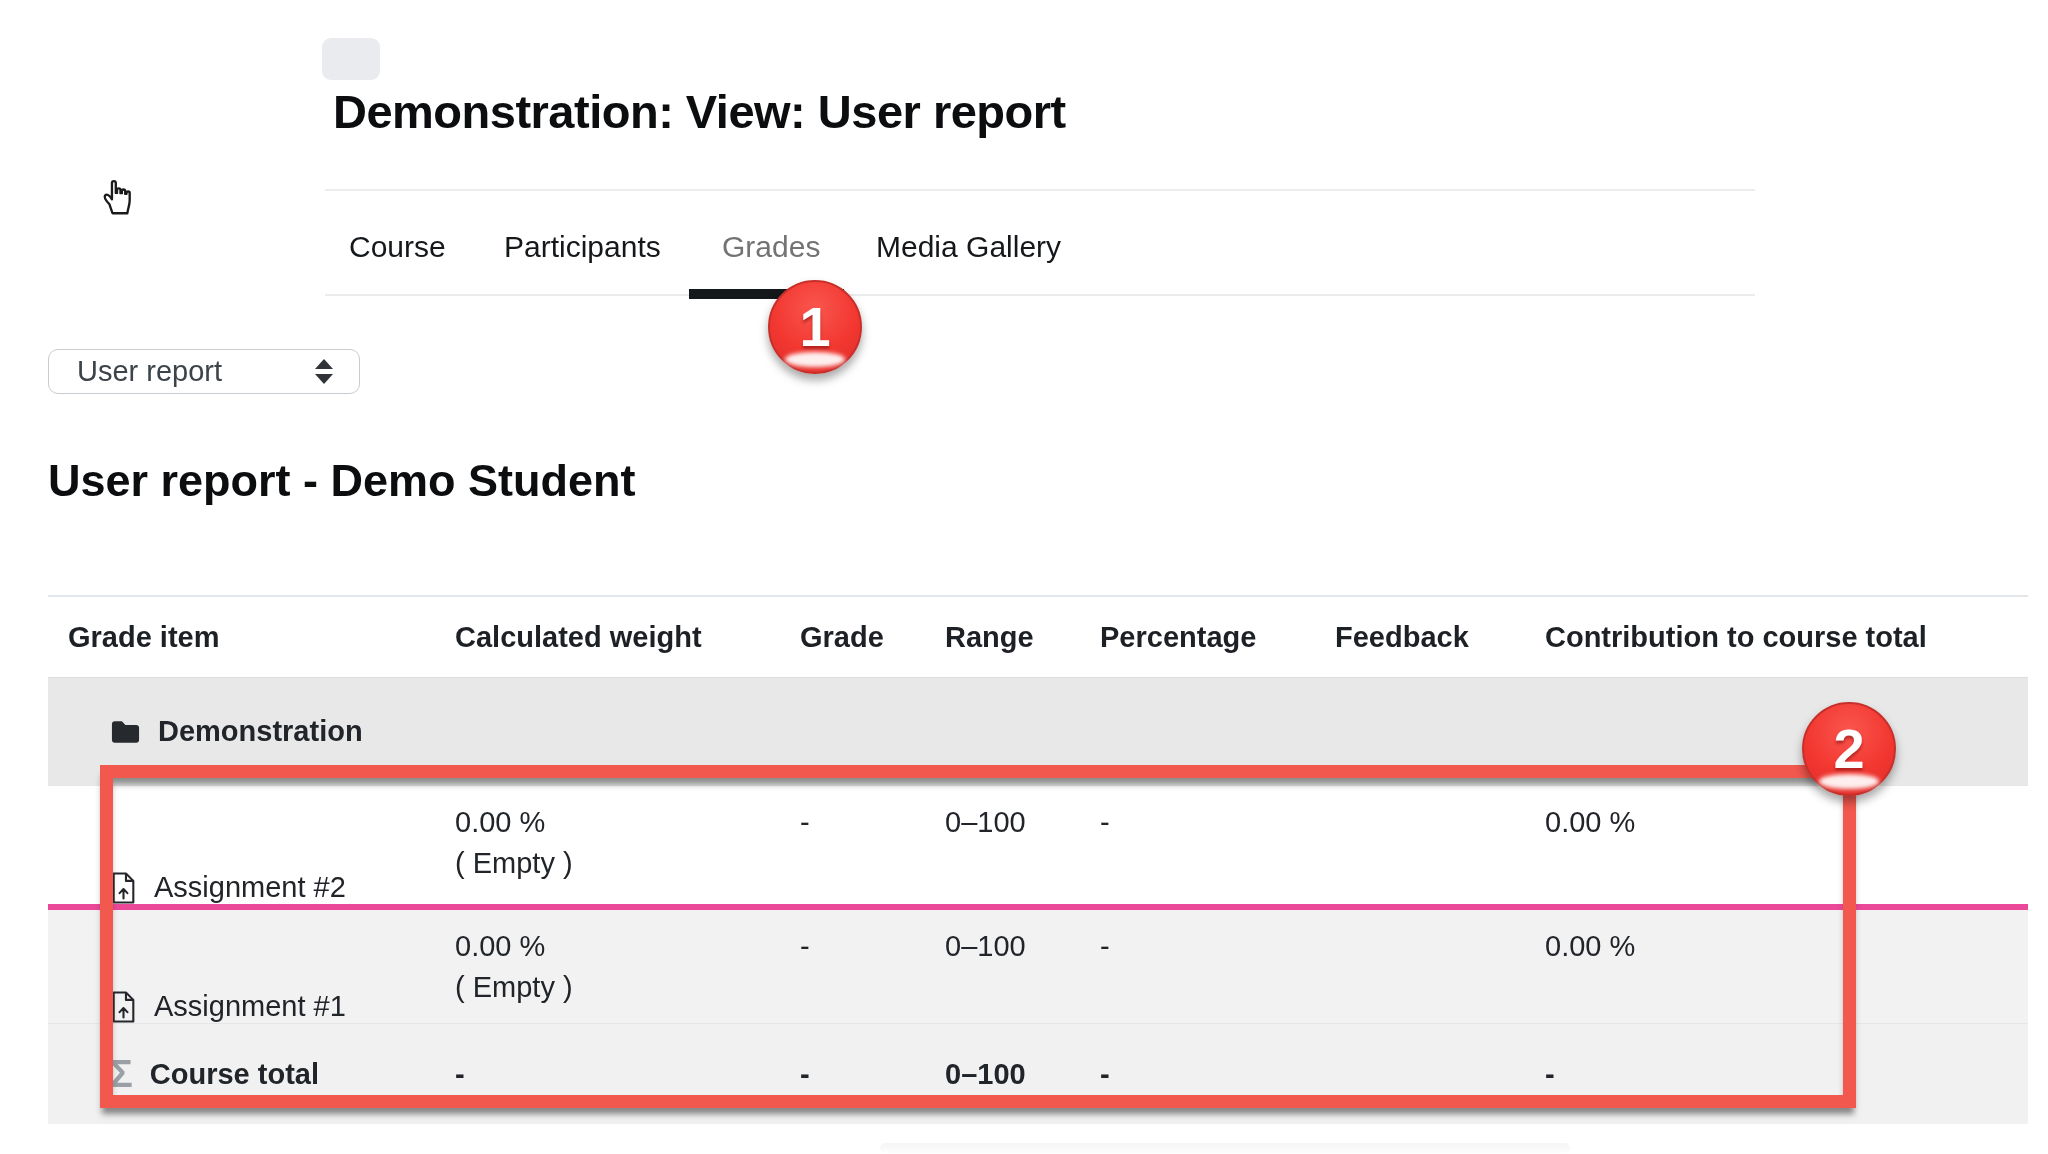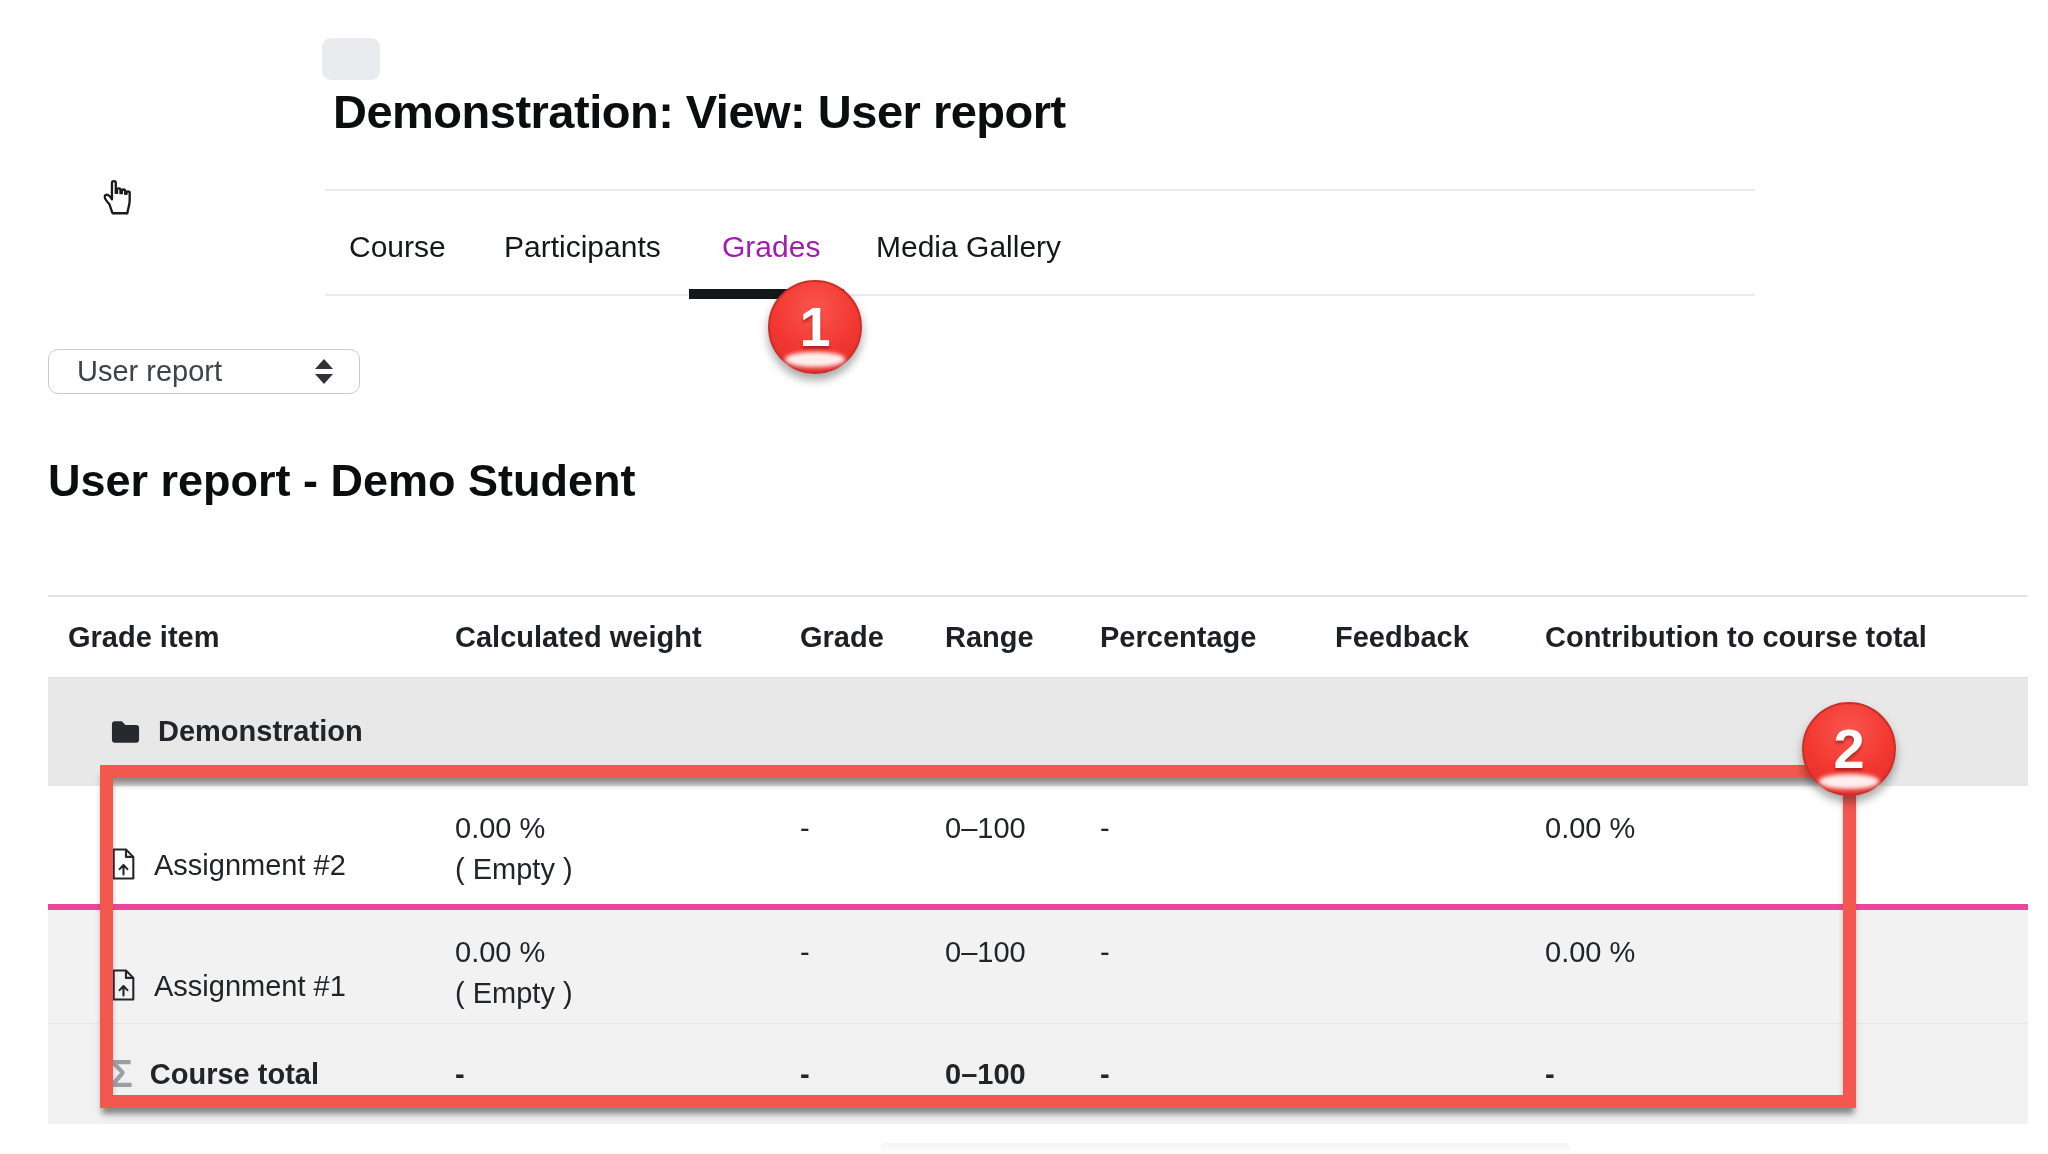--- a/index.html
+++ b/index.html
@@ -12,21 +12,21 @@
   
   .cursor{position:absolute;left:96px;top:170px;width:44px;height:48px;}
   
   .page-title{position:absolute;left:325px;top:76px;font-size:47px;font-weight:800;letter-spacing:-0.5px;color:#0b0d0f;margin:8px;}
   .title-divider{position:absolute;left:325px;top:189px;width:1430px;height:2px;background:#ebedef;}
   
   .tabs{position:absolute;left:0;top:210px;width:2048px;height:90px;}
   .tab{position:absolute;top:12px;font-size:30px;color:#15181b;cursor:pointer;padding:8px 4px;}
   .tab-course{left:345px;}
   .tab-participants{left:500px;}
-  .tab-grades{left:718px;color:#a21caf;}
+  .tab-grades{left:718px;color:#737373;}
   .tab-media{left:872px;}
   .tabs-divider{position:absolute;left:325px;top:294px;width:1430px;height:2px;background:#e9ebed;}
   .tab-indicator{position:absolute;left:689px;top:289px;width:155px;height:10px;background:#15181b;}
   
   .badge{position:absolute;width:90px;height:90px;border-radius:50%;
     background:radial-gradient(circle at 50% 30%, #f9564e 0%, #f23730 55%, #de2b2b 100%);
     border:2px solid #c62f2a;box-shadow:0 6px 10px rgba(0,0,0,.35);
     display:flex;align-items:center;justify-content:center;z-index:30;}
   .badge::after{content:'';position:absolute;left:17%;right:17%;bottom:6%;height:16%;
     border-radius:50%;background:rgba(255,255,255,.92);filter:blur(2px);}
@@ -48,22 +48,22 @@
   .trow{display:grid;grid-template-columns:407px 345px 145px 155px 235px 210px 1fr;box-sizing:border-box;}
   .thead{height:80px;align-items:center;}
   .th{font-size:29px;font-weight:700;color:#1d2125;}
   .th.first{padding-left:20px;}
   .row-category{height:108px;background:#e8e8e8;align-items:center;border-top:1px solid #dcdfe2;}
   .row-a2{height:119px;background:#ffffff;border-top:1px solid #e6e6e6;}
   .row-a1{height:119px;background:#f2f2f2;border-top:6px solid #ec4899;}
   .row-total{height:101px;background:#f1f1f1;align-items:center;border-top:1px solid #e6e6e6;}
   .cell{font-size:29px;color:#212529;}
   .cell-item{display:flex;align-items:center;gap:17px;padding-left:62px;}
-  .row-a2 .cell, .row-a1 .cell{padding-top:26px;}
-  .row-a2 .cell-item, .row-a1 .cell-item{padding-top:8px;align-items:center;}
+  .row-a2 .cell, .row-a1 .cell{padding-top:20px;}
+  .row-a2 .cell-item, .row-a1 .cell-item{padding-top:8px;align-items:flex-end;}
   .row-a2 .cell-item .icon, .row-a1 .cell-item .icon{margin-top:29px;}
   .row-a2 .cell-item .lbl, .row-a1 .cell-item .lbl{margin-top:32px;}
   .cat-label{font-weight:700;}
   .total-label{font-weight:700;}
   .bold{font-weight:700;}
   .weight-note{margin-top:8px;}
   .icon{flex:0 0 auto;display:inline-flex;}
   .sigma{font-size:38px;font-weight:700;color:#9aa0a6;line-height:1;}
   
   .annotation-rect{position:absolute;left:100px;top:765px;width:1756px;height:343px;

